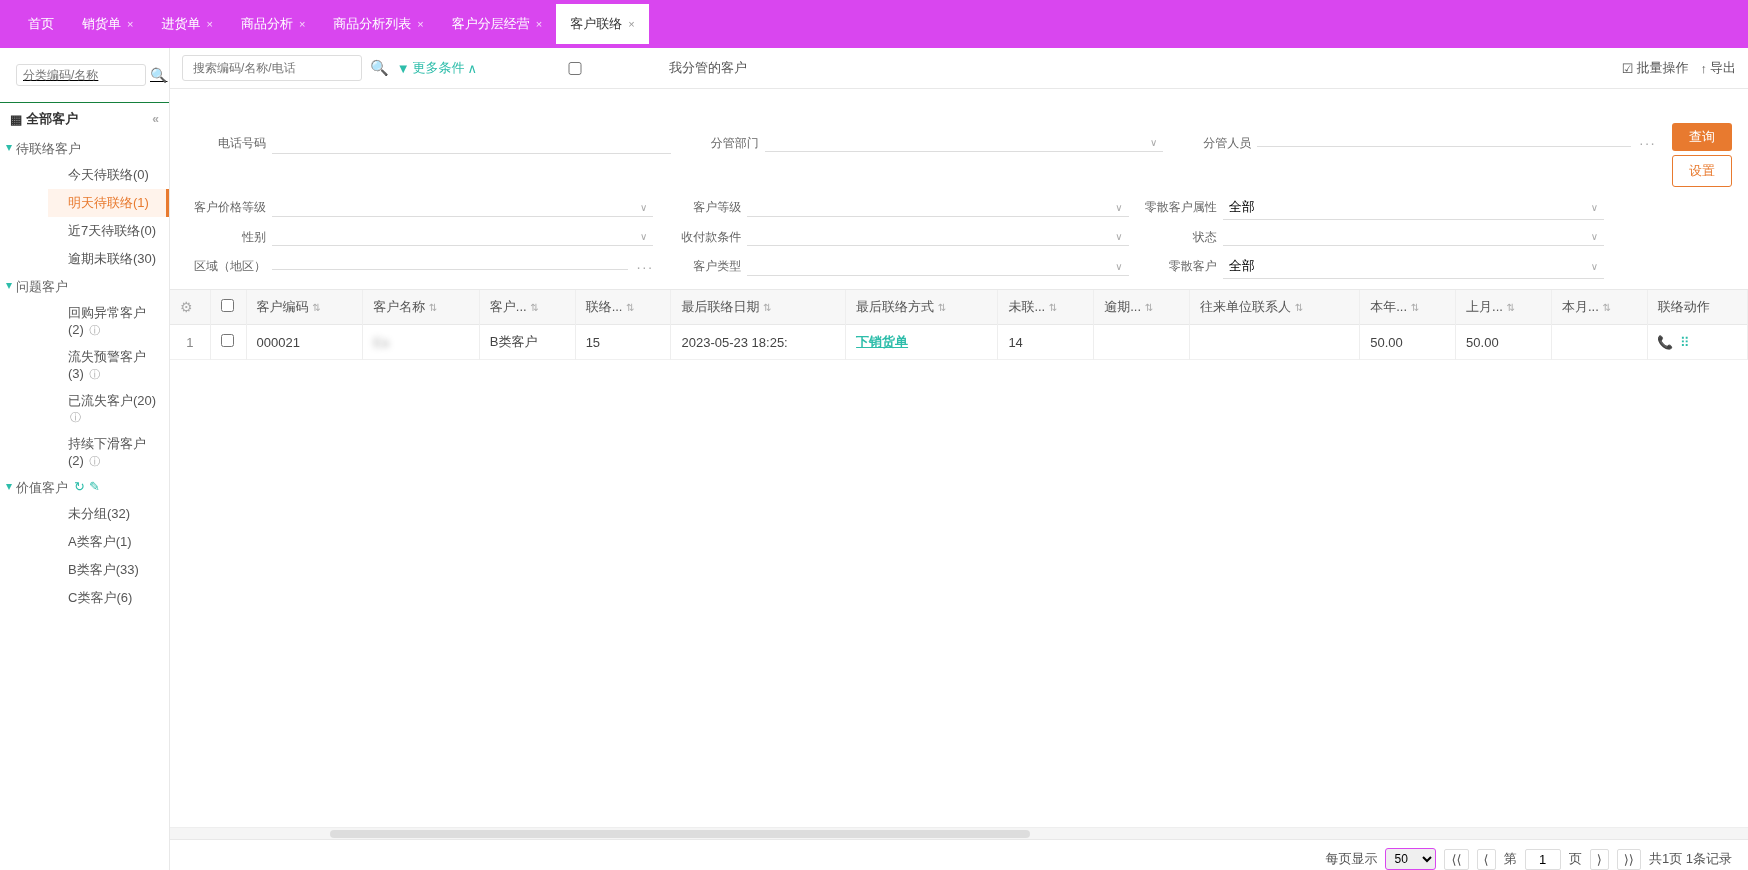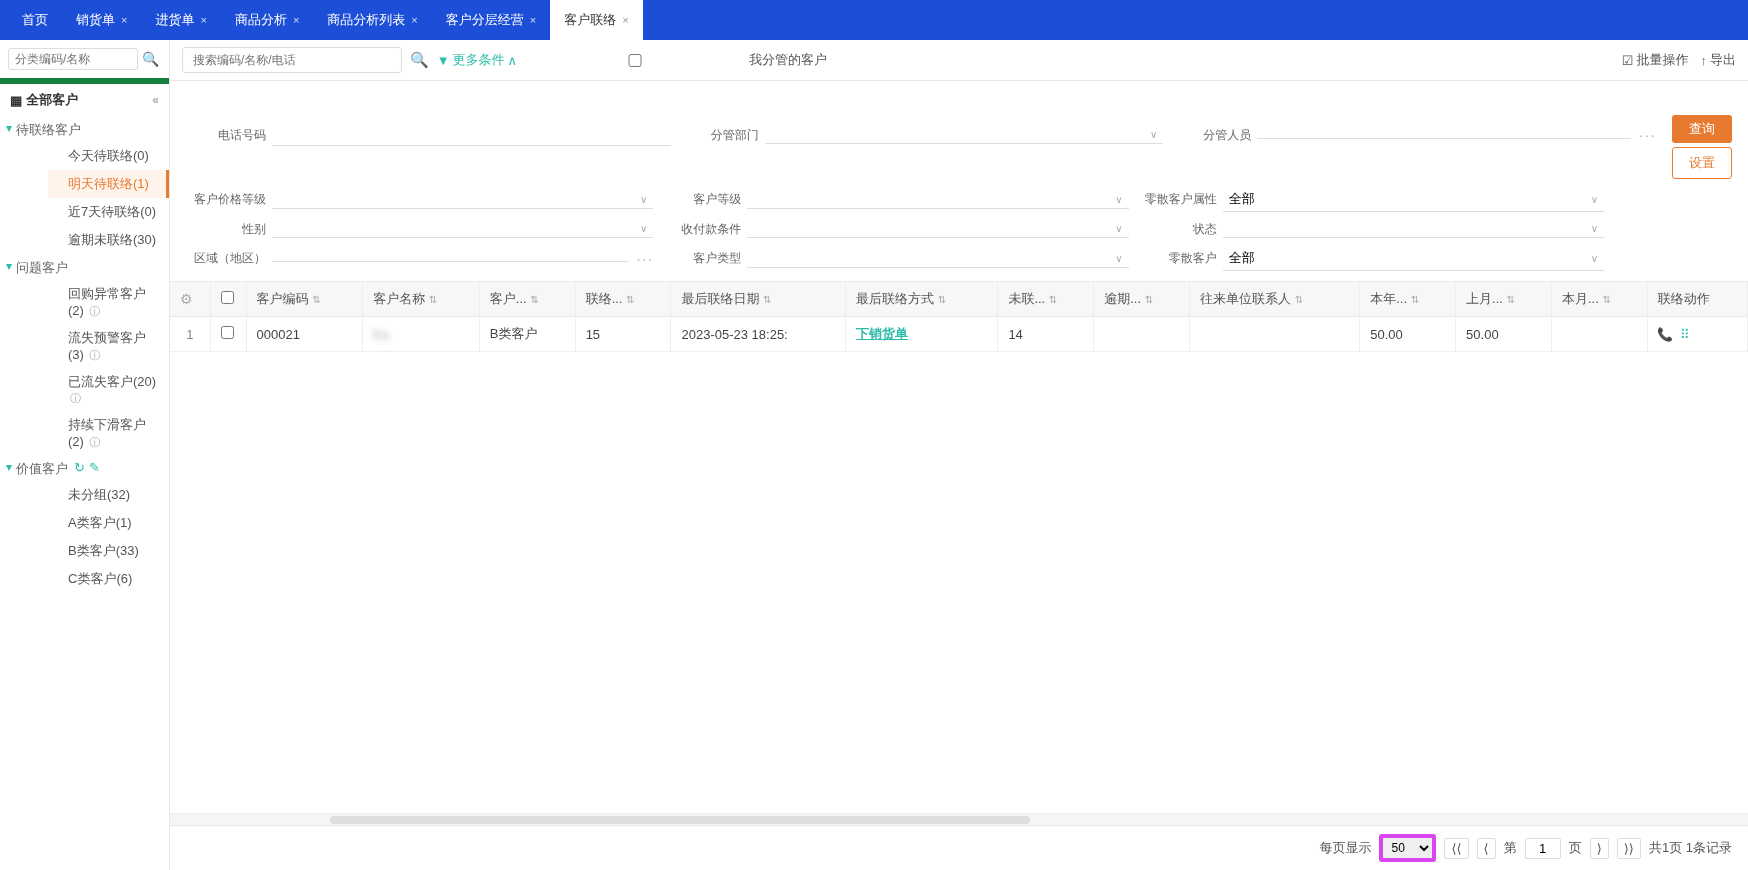--- a/index.html
+++ b/index.html
@@ -1,24 +1,24 @@
 <!DOCTYPE html>
 <html><head>
   <meta charset="utf-8">
   <style>
     * { box-sizing: border-box; margin: 0; padding: 0; font-family: 'Microsoft YaHei', Arial, sans-serif; font-size: 13px; }
     body { background: #f5f5f5; min-width: 1748px; }
 
     
     .top-nav {
-      background: #1d4ed8;
-      height: 40px;
-      display: flex;
-      align-items: center;
-      padding: 0 8px;
+      background: #d946ef;
+      height: 48px;
+      display: flex;
+      align-items: center;
+      padding: 0 14px;
     }
     .top-nav .nav-item {
       color: #fff;
       padding: 0 14px;
       height: 40px;
       display: flex;
       align-items: center;
       cursor: pointer;
       white-space: nowrap;
       font-size: 13px;
@@ -37,24 +37,25 @@
     
     .sidebar {
       width: 170px;
       background: #fff;
       border-right: 1px solid #e8e8e8;
       display: flex;
       flex-direction: column;
       overflow-y: auto;
     }
     .sidebar-search {
-      padding: 8px;
-      display: flex;
-      align-items: center;
-      border-bottom: 6px solid #15803d;
+      padding: 16px;
+      display: flex;
+      align-items: center;
+      border-bottom: 1px solid #15803d;
+      text-decoration: underline;
     }
     .sidebar-search input {
       border: 1px solid #ddd;
       border-radius: 3px;
       padding: 3px 6px;
       font-size: 12px;
       width: 130px;
       outline: none;
     }
     .sidebar-search .search-icon-btn {
@@ -112,21 +113,21 @@
       padding: 7px 12px;
       display: flex;
       align-items: center;
       border-bottom: 1px solid #e8e8e8;
       gap: 8px;
     }
     .toolbar input {
       border: 1px solid #ddd;
       border-radius: 3px;
       padding: 5px 10px;
-      width: 220px;
+      width: 180px;
       font-size: 12px;
       outline: none;
       color: #999;
     }
     .toolbar .search-btn {
       color: #aaa;
       cursor: pointer;
       font-size: 15px;
     }
     .toolbar .filter-btn {
@@ -282,21 +283,21 @@
       border-top: 1px solid #e8e8e8;
       padding: 8px 16px;
       display: flex;
       align-items: center;
       justify-content: flex-end;
       gap: 8px;
       font-size: 12px;
       color: #555;
     }
     .table-footer select {
-      border: 4px solid #d946ef;
+      border: 1px solid #d946ef;
       border-radius: 3px;
       padding: 2px 4px;
       font-size: 12px;
     }
     .table-footer .page-btn {
       border: 1px solid #ddd;
       background: #fff;
       padding: 2px 6px;
       cursor: pointer;
       border-radius: 2px;

